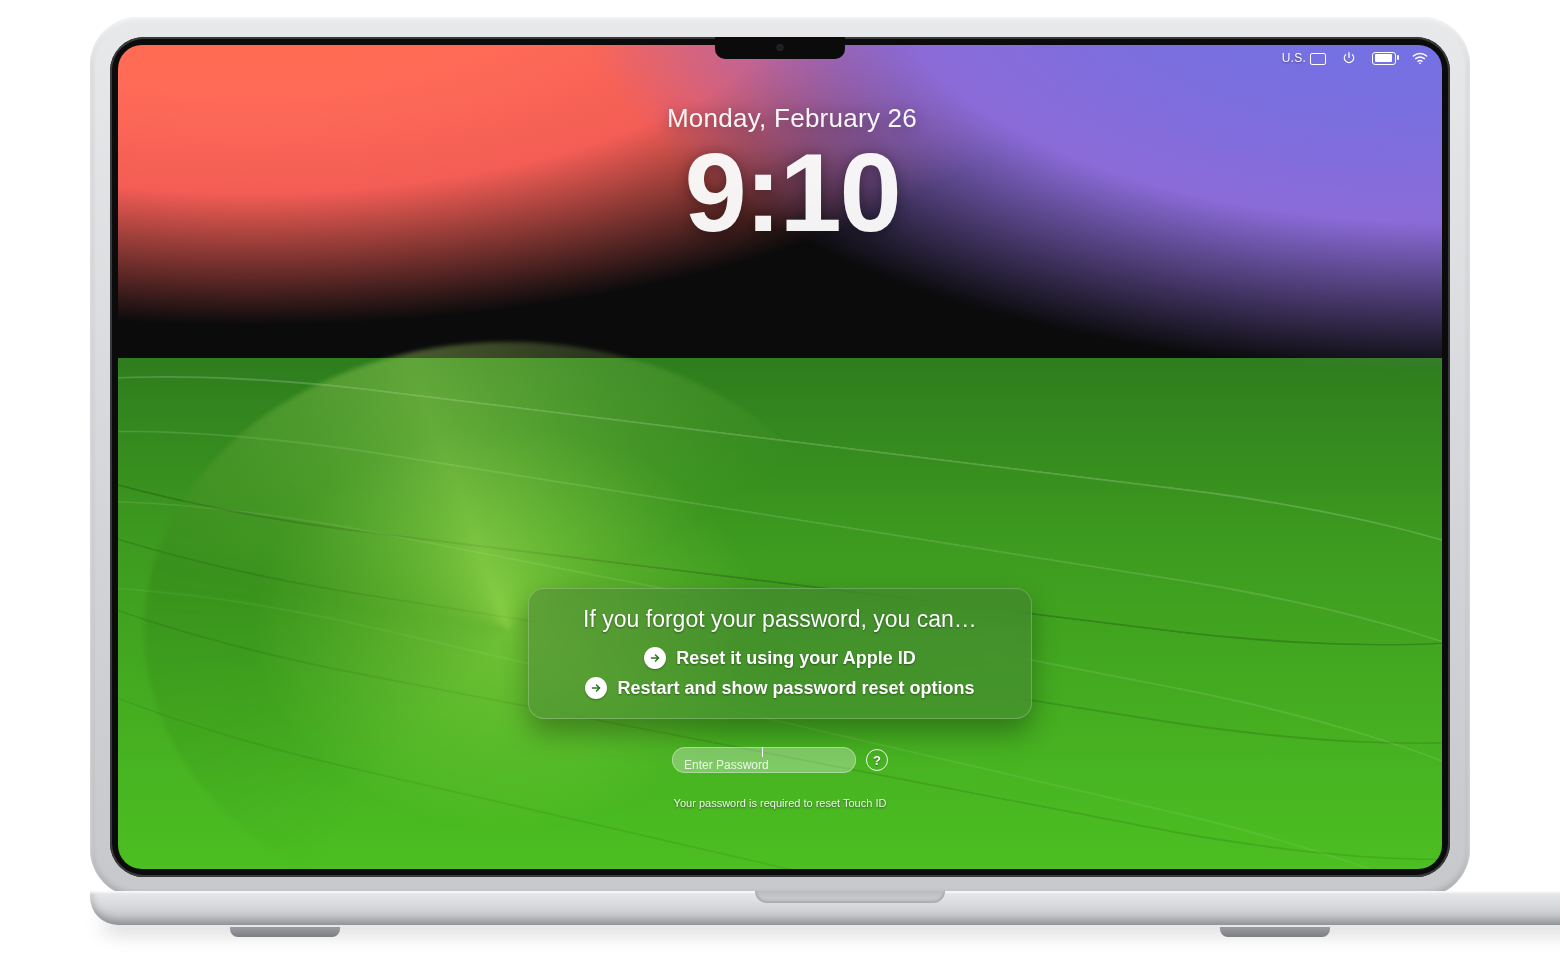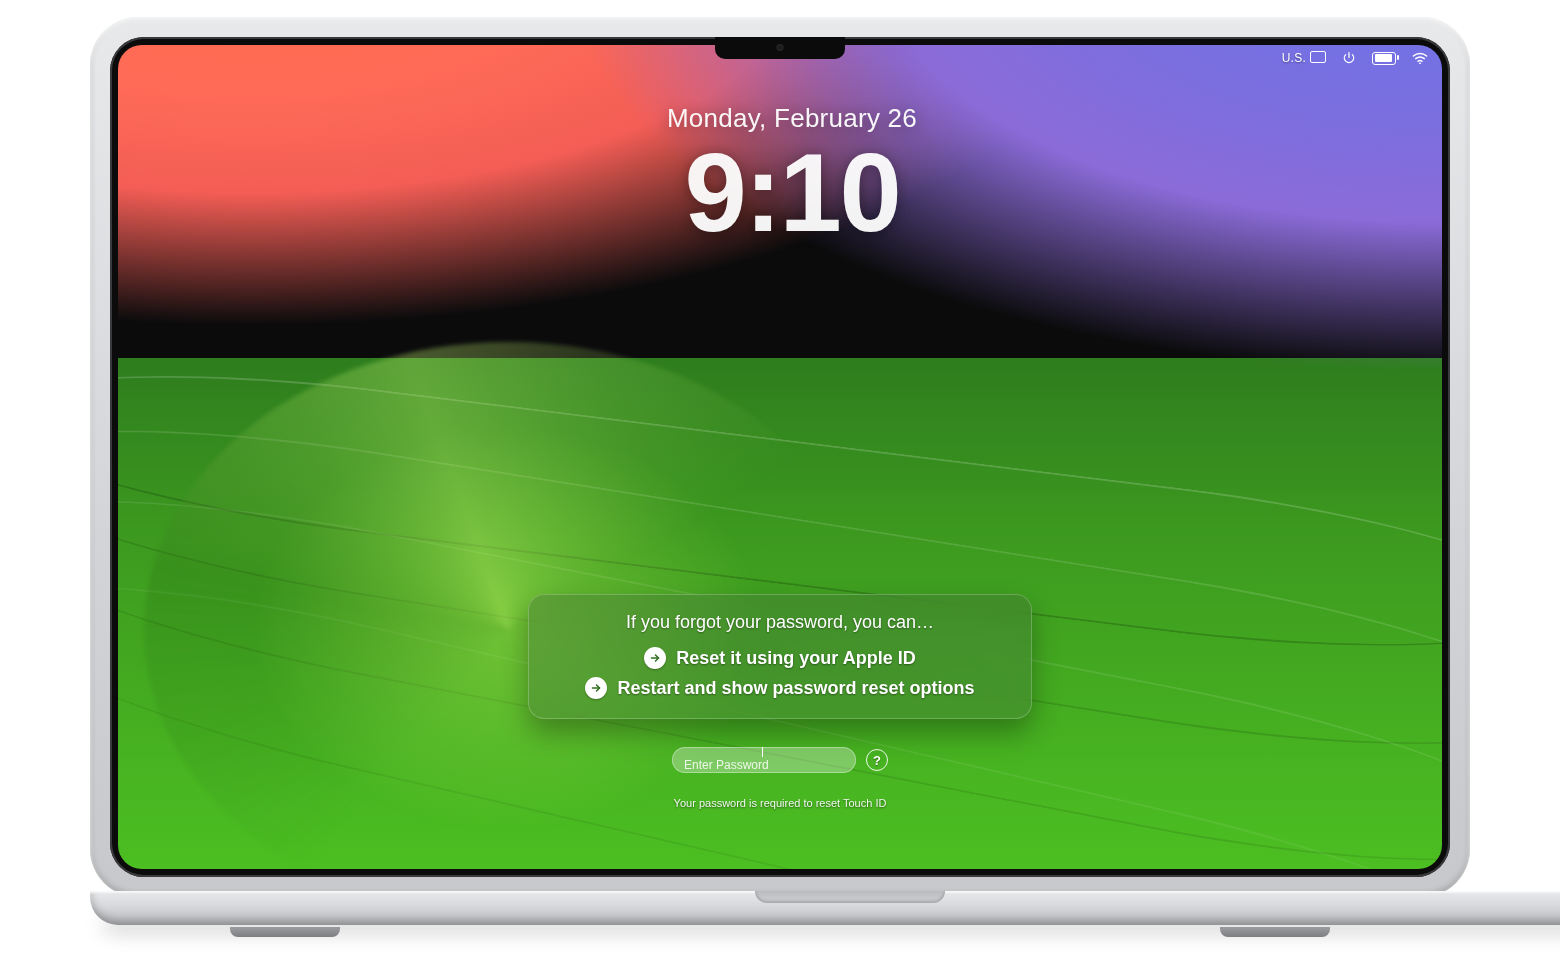--- a/index.html
+++ b/index.html
@@ -149,21 +149,21 @@
     gap:16px;
     color:#fff;
     font-size:12px;
     font-weight:500;
     letter-spacing:.02em;
     z-index:20;
     text-shadow:0 1px 2px rgba(0,0,0,.4);
   }
   .menubar .ic{ display:inline-flex; align-items:center; justify-content:center; }
   .menubar .input-source{
-    display:flex; align-items:flex-start; gap:4px;
+    display:flex; align-items:flex-end; gap:4px;
   }
   .menubar .input-source .kbd-box{
     width:14px; height:10px;
     border:1.4px solid #fff;
     border-radius:2px;
   }
   .menubar svg{ display:block; }
   .menubar .battery{
     width:22px; height:11px;
     border:1.4px solid #fff; border-radius:3px;
@@ -211,21 +211,21 @@
     background:rgba(70,110,60,.36);
     backdrop-filter: blur(10px);
     box-shadow:
       inset 0 0 0 1px rgba(255,255,255,.22),
       0 14px 28px rgba(0,0,0,.30);
     color:#fff;
     text-align:center;
     z-index:20;
   }
   .popover .title{
-    font-size:18px;
+    font-size:23px;
     font-weight:500;
     margin-bottom:10px;
     text-shadow:0 1px 2px rgba(0,0,0,.4);
   }
   .popover .opt{
     display:flex;
     align-items:center;
     justify-content:center;
     gap:10px;
     font-size:18px;

